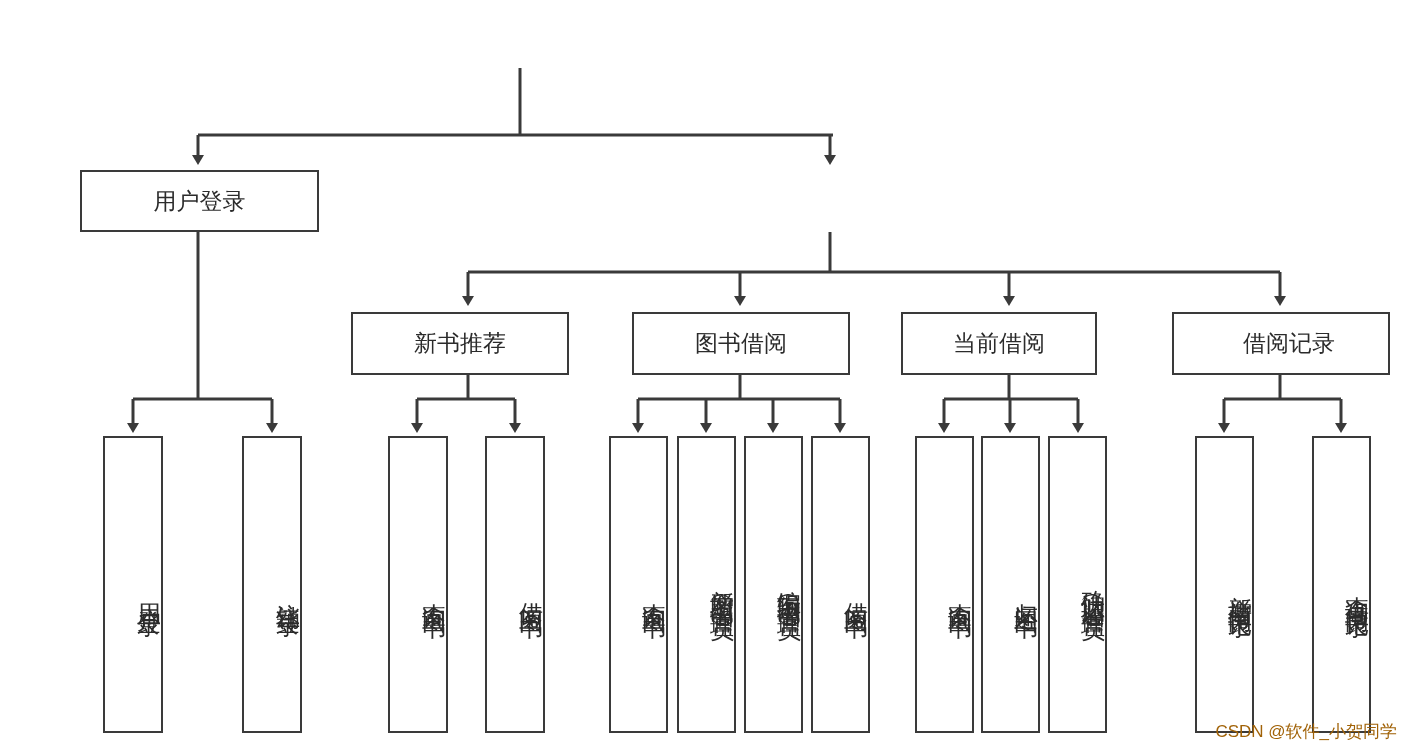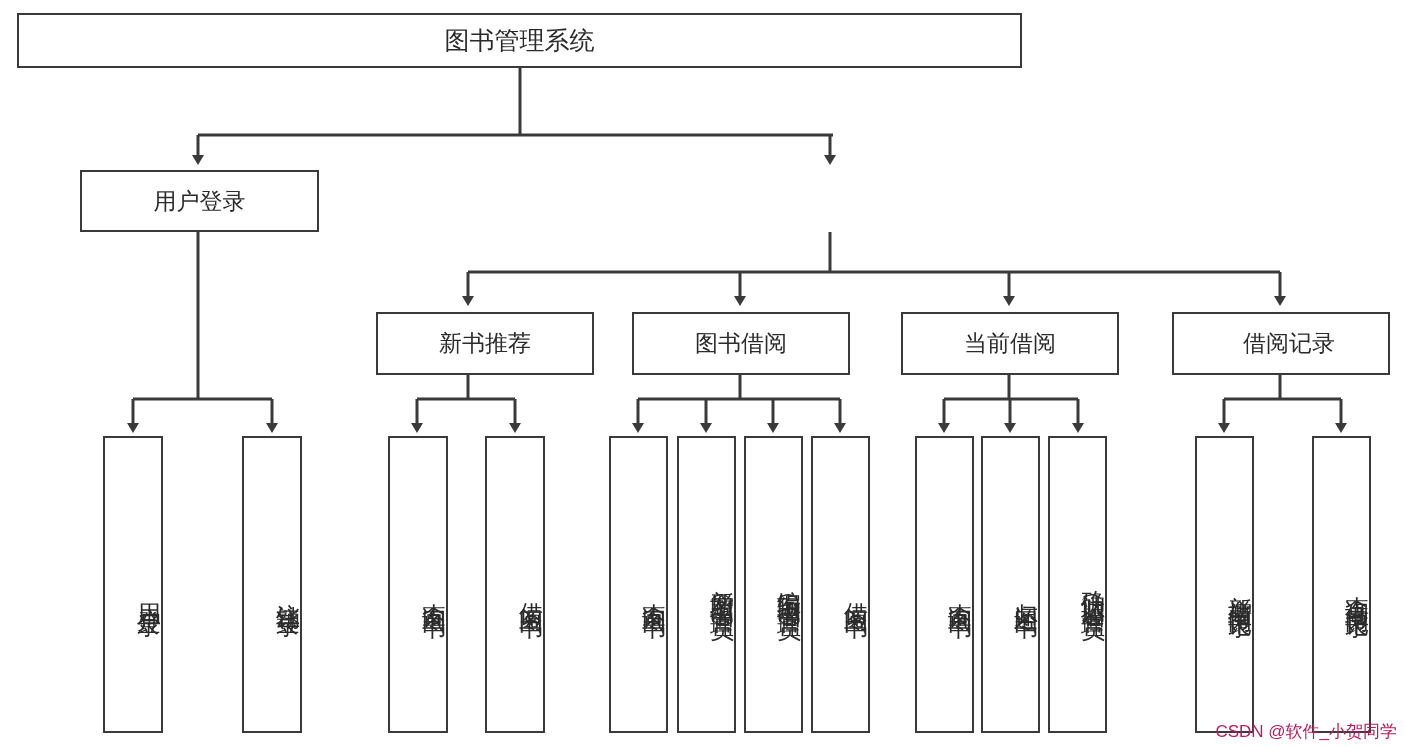--- a/index.html
+++ b/index.html
@@ -63,21 +63,21 @@
     padding-top: 8px;
   }
   .label {
     white-space: pre;
   }
   .watermark {
     position: absolute;
     right: 8px;
     bottom: 4px;
     font-size: 17px;
-    color: #be185d;
+    color: #a16207;
     z-index: 3;
     white-space: nowrap;
   }
 </style>
 </head>
 <body>
 
 <div id="canvas">
 
   <svg id="edges" viewBox="0 0 1405 747">
@@ -123,38 +123,35 @@
       <path d="M1010,399 L1010,424" marker-end="url(#arrow)"></path>
       <path d="M1078,399 L1078,424" marker-end="url(#arrow)"></path>
 
       <path d="M1280,375 L1280,399"></path>
       <path d="M1224,399 L1341,399"></path>
       <path d="M1224,399 L1224,424" marker-end="url(#arrow)"></path>
       <path d="M1341,399 L1341,424" marker-end="url(#arrow)"></path>
     </g>
   </svg>
 
-  <div class="node level0" style="left:17px; top:13px; width:1005px; height:55px;">
-    <span class="label">图书管理系统</span>
-  </div>
 
   <div class="node level1" style="left:80px; top:170px; width:239px; height:62px;">
     <span class="label">用户登录</span>
   </div>
 
 
-  <div class="node level2" style="left:376px; top:312px; width:218px; height:63px;text-align:center;">
+  <div class="node level2" style="left:351px; top:312px; width:218px; height:63px;text-align:center;">
     <span class="label">新书推荐</span>
   </div>
 
   <div class="node level2" style="left:632px; top:312px; width:218px; height:63px;text-align:center;">
     <span class="label">图书借阅</span>
   </div>
 
-  <div class="node level2" style="left:901px; top:312px; width:218px; height:63px;">
+  <div class="node level2" style="left:901px; top:312px; width:196px; height:63px;">
     <span class="label">当前借阅</span>
   </div>
 
   <div class="node level2" style="left:1172px; top:312px; width:218px; height:63px;padding-left:16px;">
     <span class="label">借阅记录</span>
   </div>
 
   <div class="node leaf" style="left:103px; top:436px; width:60px; height:297px;">
     <span class="label">用户登录</span>
   </div>

